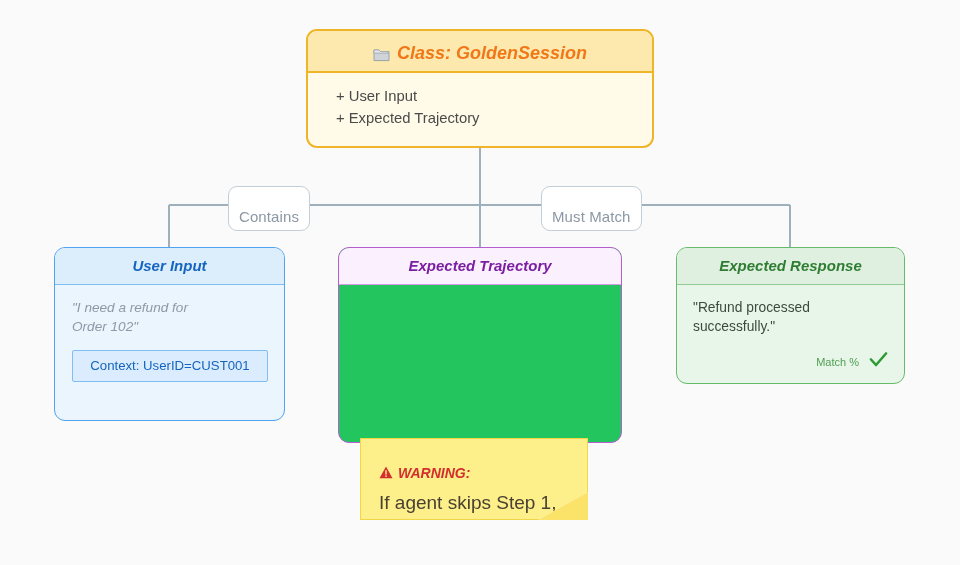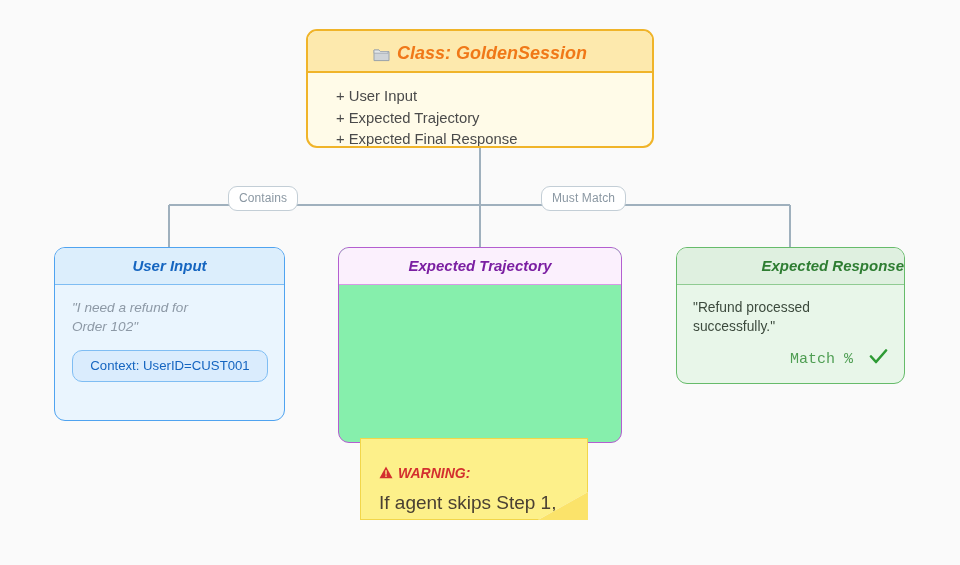--- a/index.html
+++ b/index.html
@@ -30,23 +30,23 @@
     pointer-events: none;
   }
 
   
   .edge-label {
     position: absolute;
     background: #ffffff;
     border: 1px solid #c3ced6;
     border-radius: 9px;
     color: #8b98a3;
-    font-size: 12px;
+    font-size: 15px;
     line-height: 1;
-    padding: 5px 10px 6px;
+    padding: 22px 10px 6px;
     white-space: nowrap;
     letter-spacing: 0.1px;
   }
 
   
   .node {
     position: absolute;
     border-radius: 11px;
     box-sizing: border-box;
     overflow: hidden;
@@ -115,35 +115,35 @@
   }
   .quote-text {
     font-style: italic;
     color: #8d99a6;
     font-size: 13.6px;
     line-height: 19px;
   }
   #context-chip {
     margin-top: 14px;
     border: 1px solid #7fbdf3;
-    border-radius: 10px;
+    border-radius: 2px;
     background: #daecfd;
     color: #1565c0;
     font-size: 13.2px;
     text-align: center;
     padding: 7px 6px 8px;
   }
 
   #trajectory-node {
     left: 338px;
     top: 247px;
     width: 284px;
     height: 196px;
     border: 1.6px solid #b45ed0;
-    background: #86efac;
+    background: #22c55e;
   }
   #trajectory-node .node-title {
     height: 37px;
     line-height: 36px;
     background: #fbf0fd;
     border-bottom: 1.6px solid #d69ae6;
     color: #7b1fa2;
     font-size: 15px;
   }
   #trajectory-node .node-body {
@@ -164,40 +164,38 @@
     border: 1.6px solid #66bb6a;
     background: #e8f6e9;
   }
   #response-node .node-title {
     height: 37px;
     line-height: 36px;
     background: #dff0e0;
     border-bottom: 1.6px solid #8fcb92;
     color: #2e7d32;
     font-size: 15px;
-    text-align: right;
   }
   #response-node .node-body {
     padding: 13px 16px 0 16px;
     position: relative;
     height: calc(100% - 37px);
   }
   .resp-text {
     color: #3c4a3d;
     font-size: 13.8px;
     line-height: 19px;
   }
   #match-row {
     position: absolute;
     right: 16px;
     bottom: 13px;
     color: #4f9e53;
-    font-size: 15px;
-    white-space: nowrap;
-    font-family: Liberation Mono, monospace;
+    font-size: 11px;
+    white-space: nowrap;
   }
   #match-row .check-icon {
     display: inline-block;
     margin-left: 7px;
     vertical-align: -2px;
   }
 
   
   #warning-note {
     position: absolute;
@@ -274,21 +272,20 @@
       <span class="folder-icon">
         <svg width="17" height="15" viewBox="0 0 17 15">
           <path d="M1,3 L6,3 L7.4,4.6 L16,4.6 L16,13.6 L1,13.6 Z" fill="#cfd4d8" stroke="#9aa3ab" stroke-width="1"></path>
           <path d="M1,3 L6,3 L7.4,4.6 L15,4.6 L15,6.2 L1,6.2 Z" fill="#e4e8ea" stroke="#9aa3ab" stroke-width="0.8"></path>
         </svg>
       </span><span>Class: GoldenSession</span>
     </div>
     <div class="node-body">
       <div class="attr">+ User Input</div>
       <div class="attr">+ Expected Trajectory</div>
-      <div class="attr">+ Expected Final Response</div>
     </div>
   </div>
 
   <div class="node" id="user-input-node">
     <div class="node-title">User Input</div>
     <div class="node-body">
       <div class="quote-text">"I need a refund for</div>
       <div class="quote-text">Order 102"</div>
       <div id="context-chip">Context: UserID=CUST001</div>
     </div>

